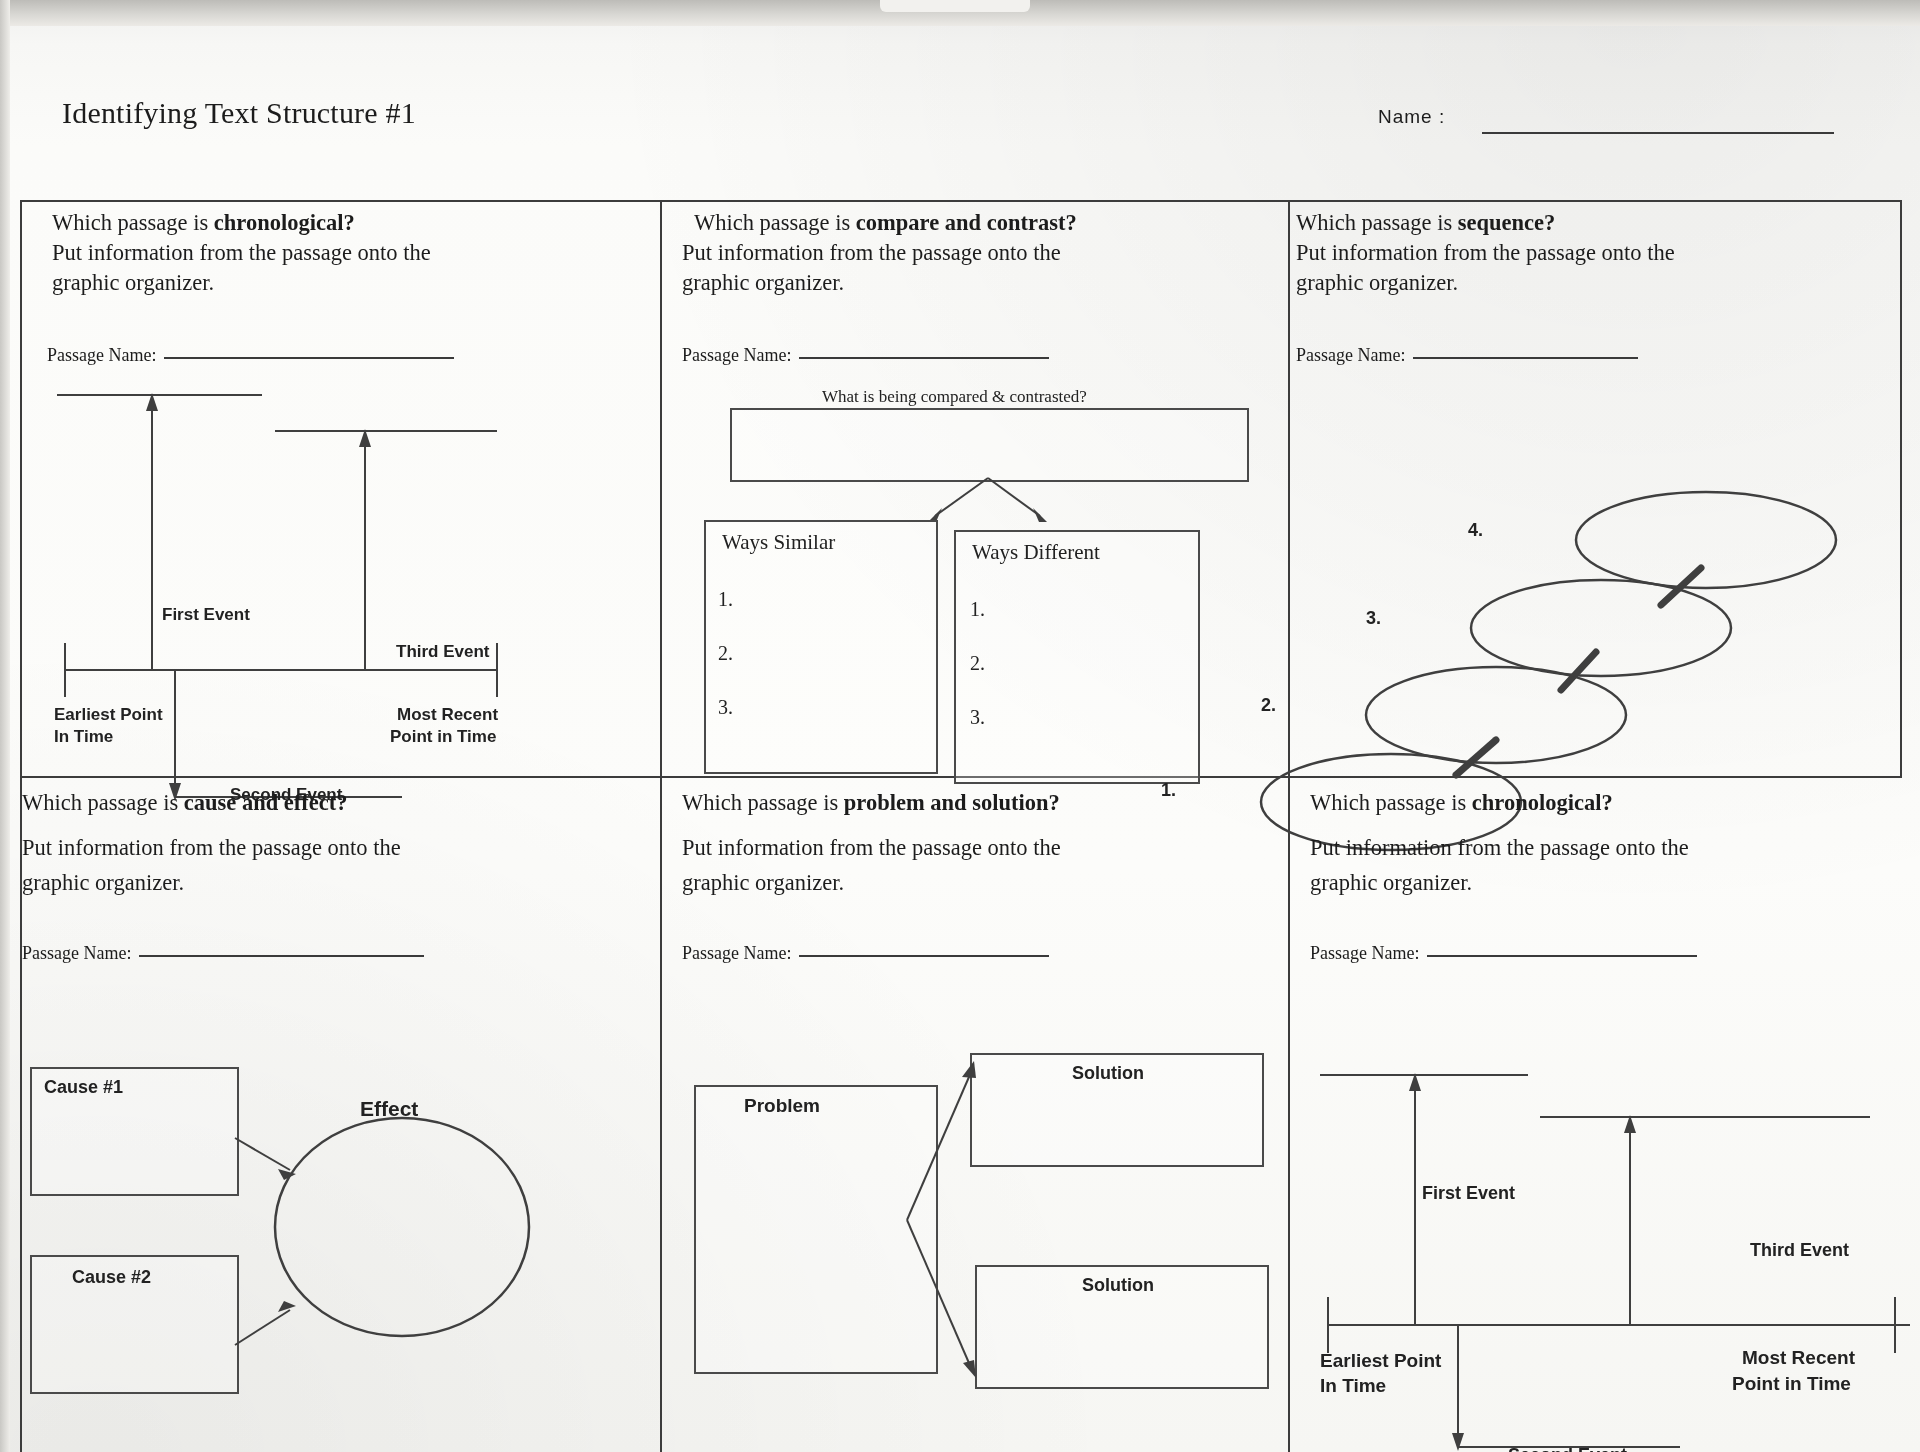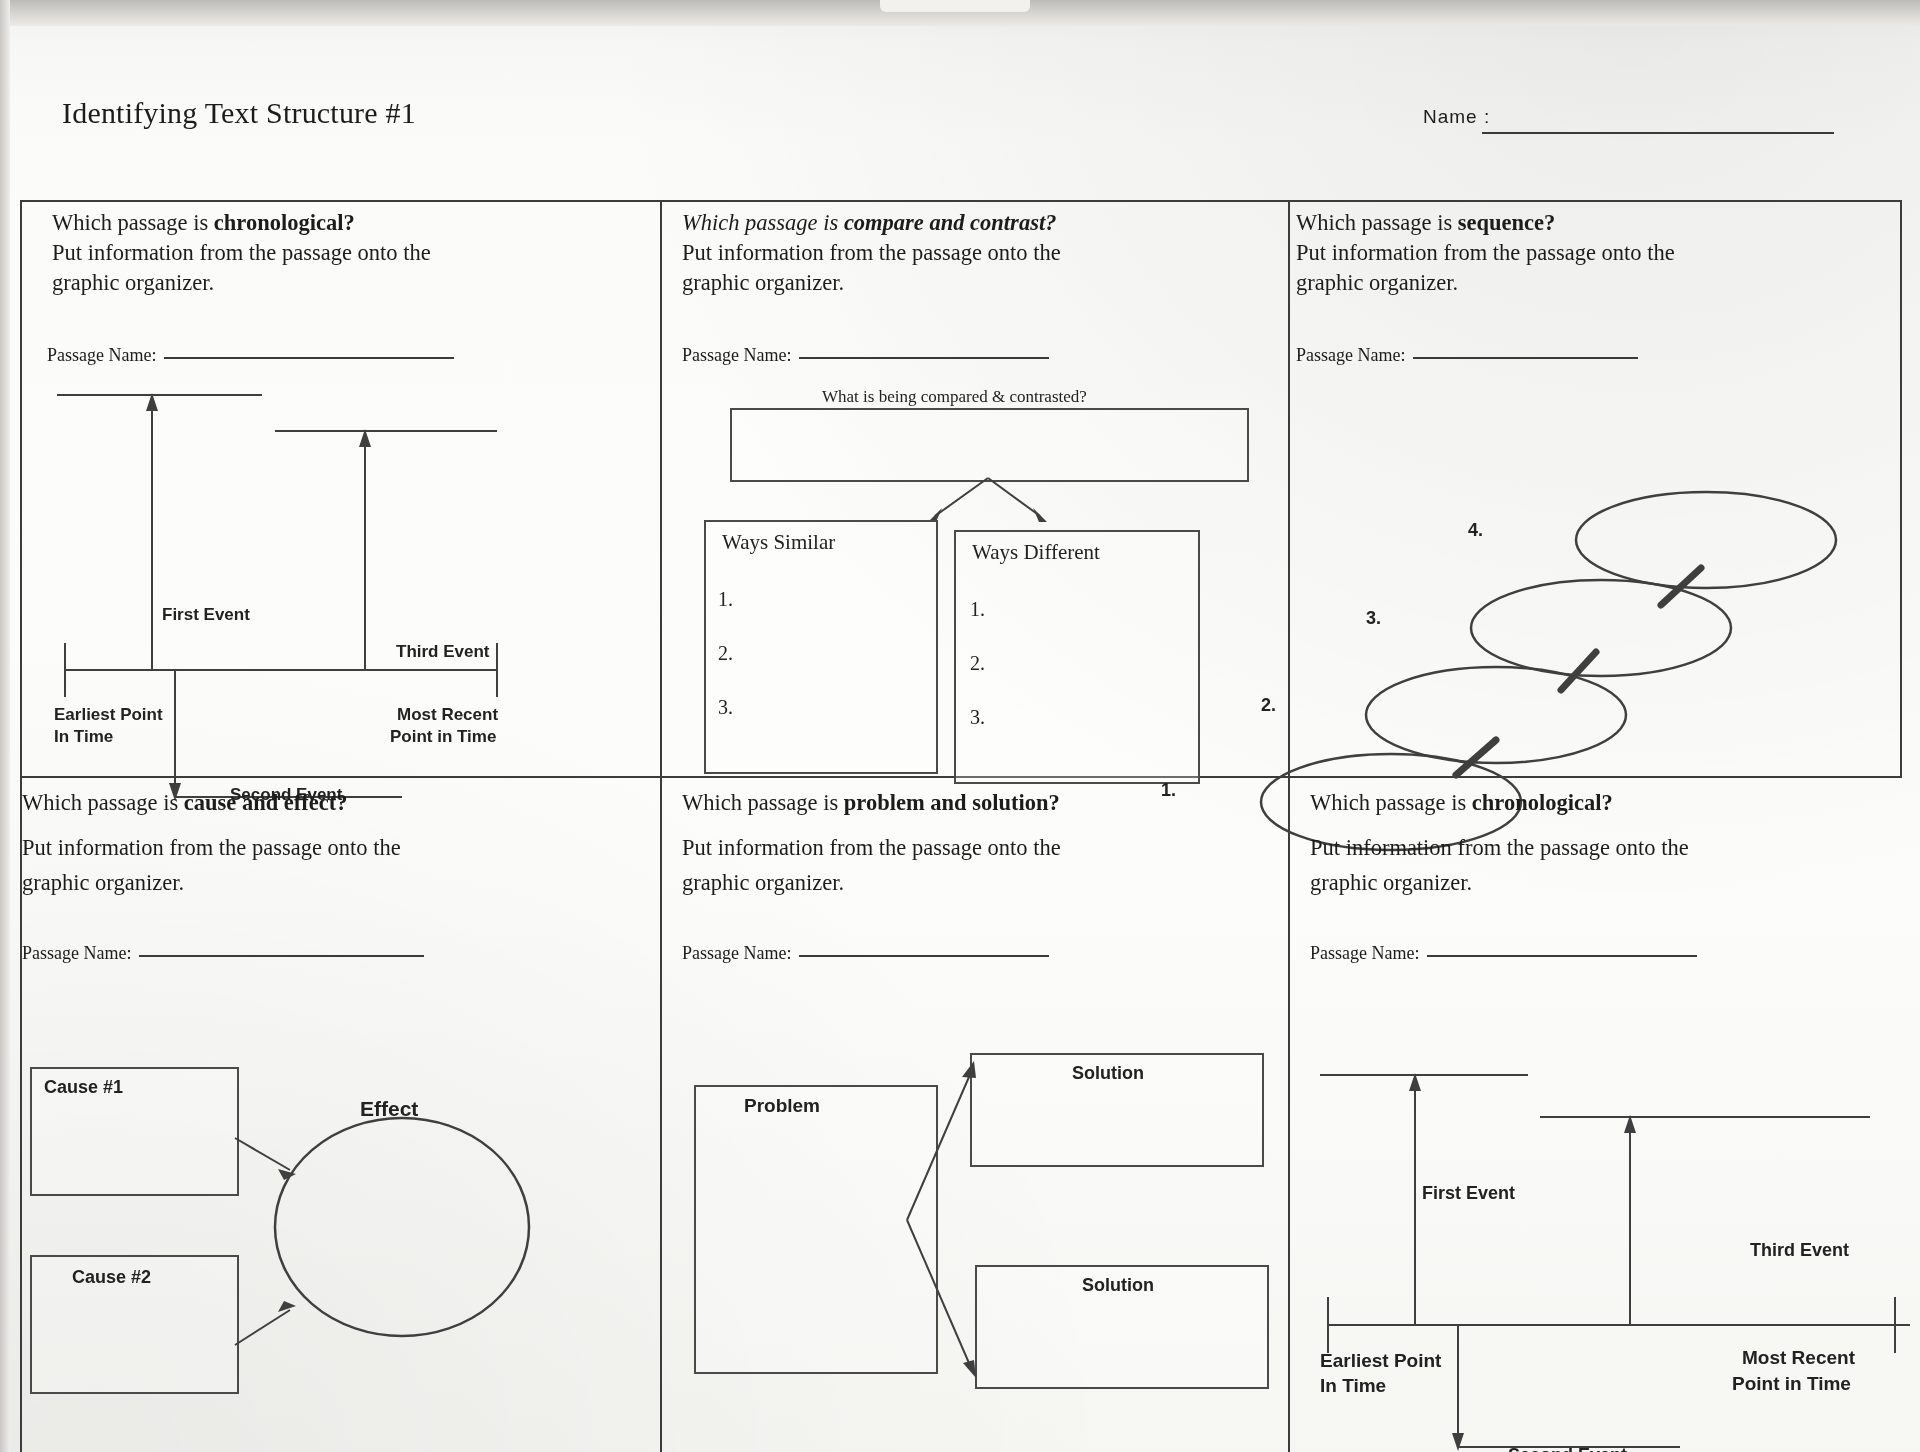--- a/index.html
+++ b/index.html
@@ -69,21 +69,20 @@
     font-size: 30px;
     letter-spacing: 0.2px;
   }
   #name-label {
     position: absolute;
     left: 1378px;
     top: 106px;
     font-size: 19px;
     font-family: "Liberation Sans", sans-serif;
     letter-spacing: 1px;
-    margin-left: 45px;
   }
   #name-rule {
     position: absolute;
     left: 1482px;
     top: 132px;
     width: 352px;
     height: 0;
     border-bottom: 2px solid #3a3a3a;
   }
   #directions {
@@ -194,21 +193,21 @@
     <div class="lbl sans" style="left:110px; top:400px; font-size:17px;">First Event</div>
     <div class="lbl sans" style="left:344px; top:437px; font-size:17px;">Third Event</div>
     <div class="lbl sans" style="left:2px; top:500px; font-size:17px;">Earliest Point</div>
     <div class="lbl sans" style="left:2px; top:522px; font-size:17px;">In Time</div>
     <div class="lbl sans" style="left:345px; top:500px; font-size:17px;">Most Recent</div>
     <div class="lbl sans" style="left:338px; top:522px; font-size:17px;">Point in Time</div>
     <div class="lbl sans" style="left:178px; top:580px; font-size:17px;">Second Event</div>
   </div>
 
   <div class="cell" style="left:682px; top:205px; width:600px; height:560px;">
-    <div class="q" style="position:absolute; left:0; top:3px;font-style:italic;">
+    <div class="q" style="position:absolute; left:12px; top:3px;">
       <span>Which passage is </span><b>compare and contrast?</b>
     </div>
     <div class="q" style="position:absolute; left:0; top:33px;">Put information from the passage onto the</div>
     <div class="q" style="position:absolute; left:0; top:63px;">graphic organizer.</div>
 
     <div class="passage-name" style="position:absolute; left:0; top:140px;">
       <span>Passage Name:</span><span class="pn-rule" style="width:250px;"></span>
     </div>
 
     <div class="lbl" style="left:140px; top:182px; font-size:17px; font-family:'Liberation Serif',serif;">What is being compared &amp; contrasted?</div>

